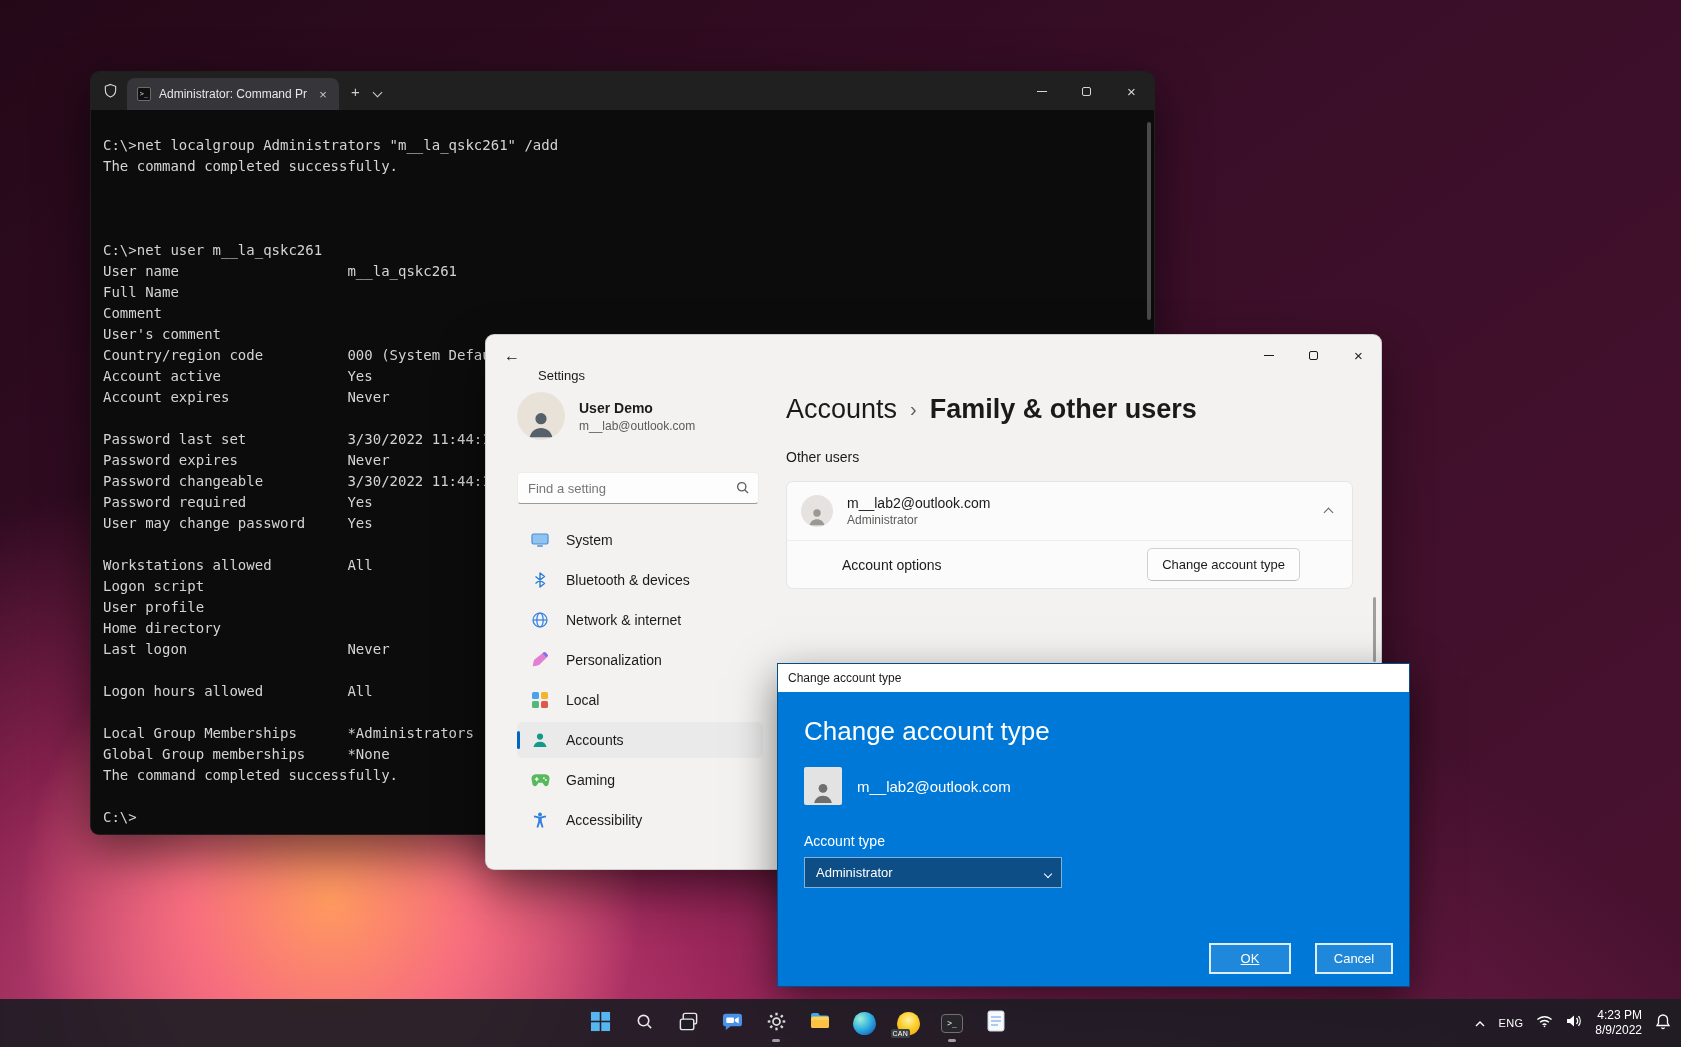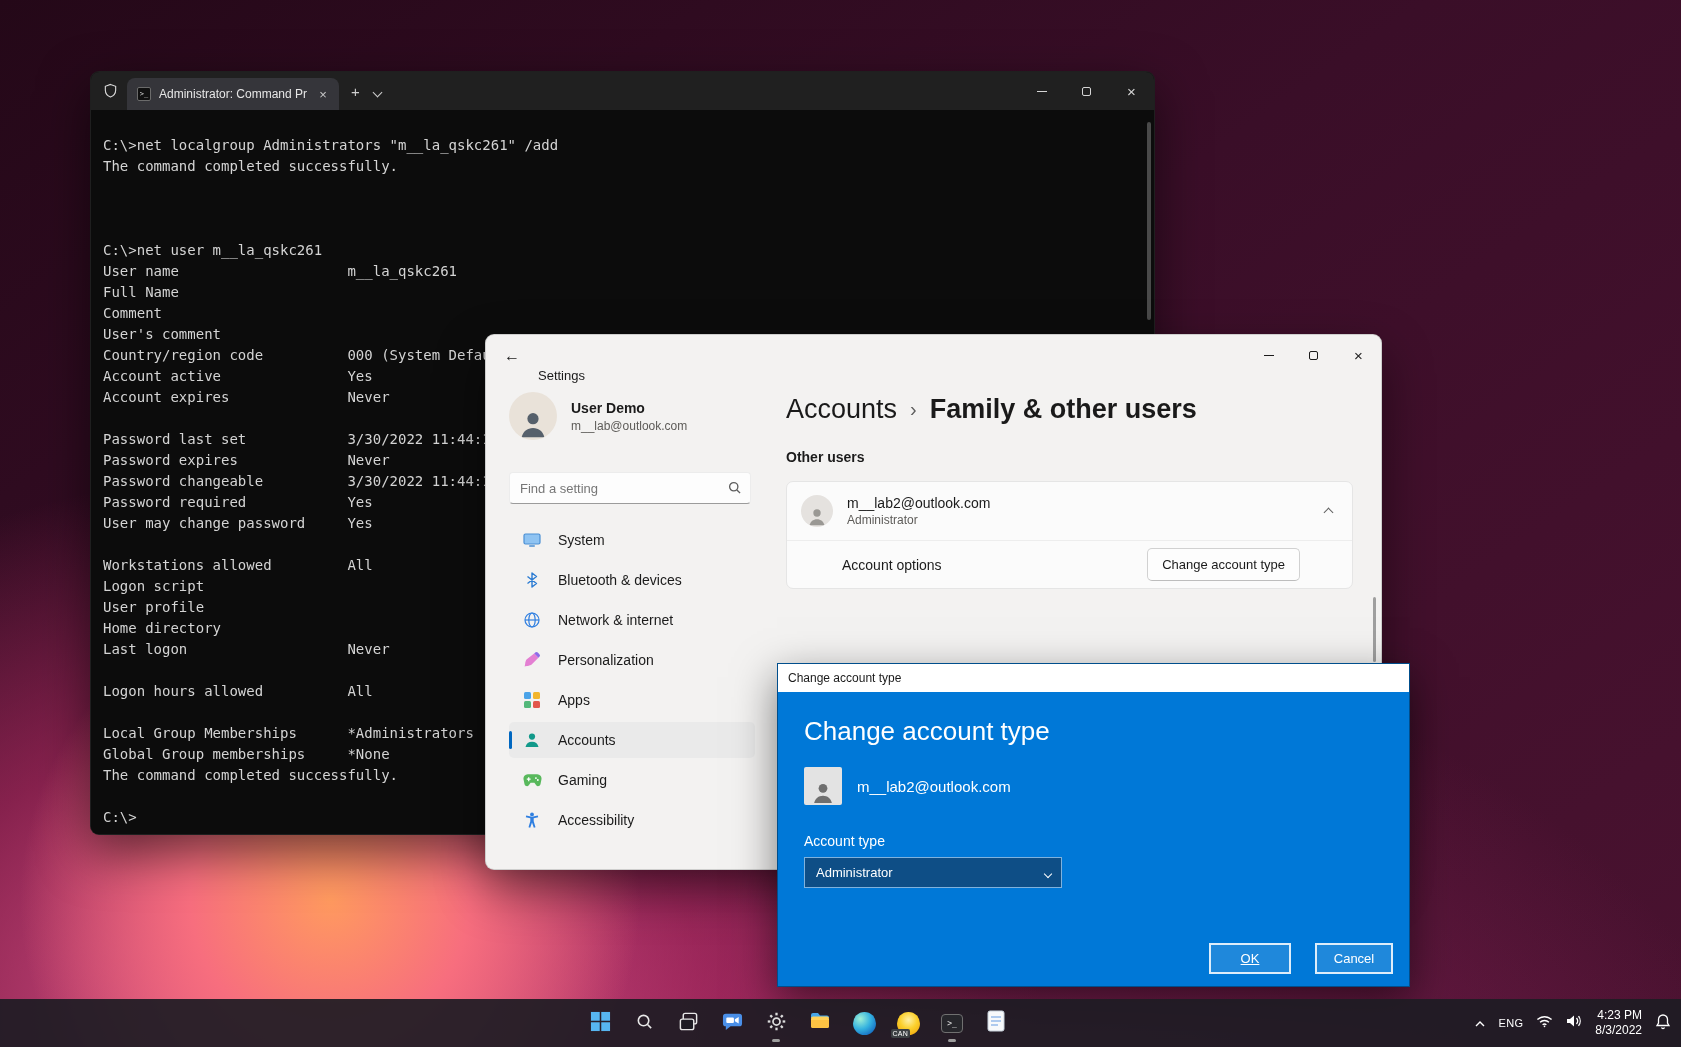--- a/index.html
+++ b/index.html
@@ -40,42 +40,42 @@
   
   .win-settings { position:absolute; left:485px; top:334px; width:897px; height:536px; z-index:20;
     background:#f3f2f1; border-radius:9px; overflow:hidden; box-shadow:0 20px 50px rgba(0,0,0,.45); border:1px solid rgba(0,0,0,.15); }
   .s-titlebar { position:relative; height:42px; display:flex; align-items:center; padding-left:18px; gap:18px; }
   .s-back { color:#1b1b1b; font-size:16px; }
   .s-title { font-size:13px; color:#1b1b1b;margin-top:39px; }
   .s-controls { position:absolute; right:0; top:0; display:flex; }
   .s-controls .wc { color:#1b1b1b; height:40px; }
   .s-body { position:absolute; top:42px; left:0; right:0; bottom:0; }
 
-  .s-sidebar { position:absolute; left:4px; top:0; bottom:0; width:300px; padding-left:19px; }
+  .s-sidebar { position:absolute; left:12px; top:0; bottom:0; width:300px; padding-left:19px; }
   .s-profile { margin-top:15px; display:flex; align-items:center; gap:14px; }
   .s-avatar { width:48px; height:48px; border-radius:50%; background:#e9e2d9; display:flex; align-items:flex-end; justify-content:center; overflow:hidden; }
   .s-pname { font-size:14px; font-weight:bold; color:#1b1b1b; }
   .s-pemail { font-size:12px; color:#5d5b58; margin-top:3px; }
   .s-search { position:relative; margin-top:32px; width:242px; }
   .s-search input { width:100%; height:32px; border:1px solid #ececec; border-bottom:1px solid #9b9b9b; border-radius:4px;
     background:#fdfdfd; padding:0 30px 0 10px; font-size:13px; color:#1b1b1b; font-family:inherit; outline:none; }
   .s-search input::placeholder { color:#767676; }
   .s-searchicon { position:absolute; right:9px; top:8px; }
   .s-nav { margin-top:18px; }
   .s-navitem { position:relative; width:246px; height:36px; margin-bottom:4px; border-radius:5px;
     display:flex; align-items:center; gap:16px; padding-left:13px; font-size:14px; color:#1b1b1b; }
   .s-navitem.selected { background:#eaeaea; }
   .s-accentbar { position:absolute; left:0; top:9px; width:3px; height:18px; border-radius:2px; background:#0067c0; }
   .s-navicon { width:20px; display:flex; justify-content:center; }
 
   .s-content { position:absolute; left:300px; top:0; width:567px; }
   .s-breadcrumb { margin-top:14px; display:flex; align-items:center; font-size:27px; color:#1a1a1a; line-height:36px; }
   .s-crumb-sep { font-size:20px; color:#5f5f5f; margin:0 13px; }
   .s-crumb-current { font-weight:bold; }
-  .s-seclabel { margin-top:22px; font-size:14px; font-weight:bold; color:#1b1b1b; }
+  .s-seclabel { margin-top:22px; font-size:14px; font-weight:normal; color:#1b1b1b; }
   .s-card { background:#fbfbfb; border:1px solid #e5e5e5; border-radius:7px; }
   .s-addrow { margin-top:12px; height:58px; display:flex; align-items:center; justify-content:space-between; padding:0 16px 0 18px; font-size:14px; color:#1b1b1b; }
   .s-addbtn { background:#0067c0; color:#fff; border:1px solid #1473c5; border-radius:5px; font-size:13px; padding:8px 19px; font-family:inherit; }
   .s-usercard { margin-top:16px; }
   .s-uhead { height:58px; display:flex; align-items:center; gap:14px; padding:0 16px 0 14px; }
   .s-uavatar { width:32px; height:32px; border-radius:50%; background:#e5e2df; display:flex; align-items:flex-end; justify-content:center; overflow:hidden; }
   .s-uinfo { flex:1; }
   .s-uemail { font-size:14px; color:#1b1b1b; }
   .s-urole { font-size:12px; color:#5d5b58; margin-top:2px; }
   .s-uopts { height:48px; border-top:1px solid #ededed; display:flex; align-items:center; justify-content:space-between; padding:0 52px 0 55px; font-size:14px; color:#1b1b1b; }
@@ -228,21 +228,21 @@
           </div>
           <div class="s-navitem">
             <span class="s-navicon">
                 <svg width="18" height="18" viewBox="0 0 18 18">
                   <rect x="1" y="1" width="7" height="7" rx="1.5" fill="#4aa3e8"></rect>
                   <rect x="10" y="1" width="7" height="7" rx="1.5" fill="#f2b52c"></rect>
                   <rect x="1" y="10" width="7" height="7" rx="1.5" fill="#53b87a"></rect>
                   <rect x="10" y="10" width="7" height="7" rx="1.5" fill="#e2574c"></rect>
                 </svg>
               </span>
-            <span>Apps</span>
+            <span>Local</span>
           </div>
           <div class="s-navitem selected">
             <span class="s-accentbar"></span>
             <span class="s-navicon">
                 <svg width="18" height="18" viewBox="0 0 18 18" fill="#12998a">
                   <circle cx="9" cy="5.6" r="3.1"></circle>
                   <path d="M2.5 16c.7-3.4 3.2-5.3 6.5-5.3s5.8 1.9 6.5 5.3z"></path>
                 </svg>
               </span>
             <span>Accounts</span>
@@ -411,21 +411,21 @@
             <path d="M4.3 8.3a7 7 0 019.4 0"></path>
             <path d="M7 11a3.2 3.2 0 014 0"></path>
             <circle cx="9" cy="12.6" r="0.9" fill="#fff" stroke="none"></circle>
           </svg></span>
       <span><svg width="16" height="14" viewBox="0 0 16 14">
             <path d="M1 5h3l4-3.5v11L4 9H1z" fill="#fff"></path>
             <path d="M10.5 4a4.8 4.8 0 010 6M12.5 2.2a7.6 7.6 0 010 9.6" stroke="#fff" stroke-width="1.3" fill="none"></path>
           </svg></span>
       <span class="tb-clock">
         <div>4:23 PM</div>
-        <div>8/3/2022</div>
+        <div>8/9/2022</div>
       </span>
       <span><svg width="16" height="17" viewBox="0 0 16 17" fill="none" stroke="#fff" stroke-width="1.3">
             <path d="M8 2a4.5 4.5 0 014.5 4.5V10l1.5 2.5H2L3.5 10V6.5A4.5 4.5 0 018 2z"></path>
             <path d="M6.5 14.5a1.6 1.6 0 003 0"></path>
           </svg></span>
     </div>
   </div>
 </div>
 
 </body></html>

